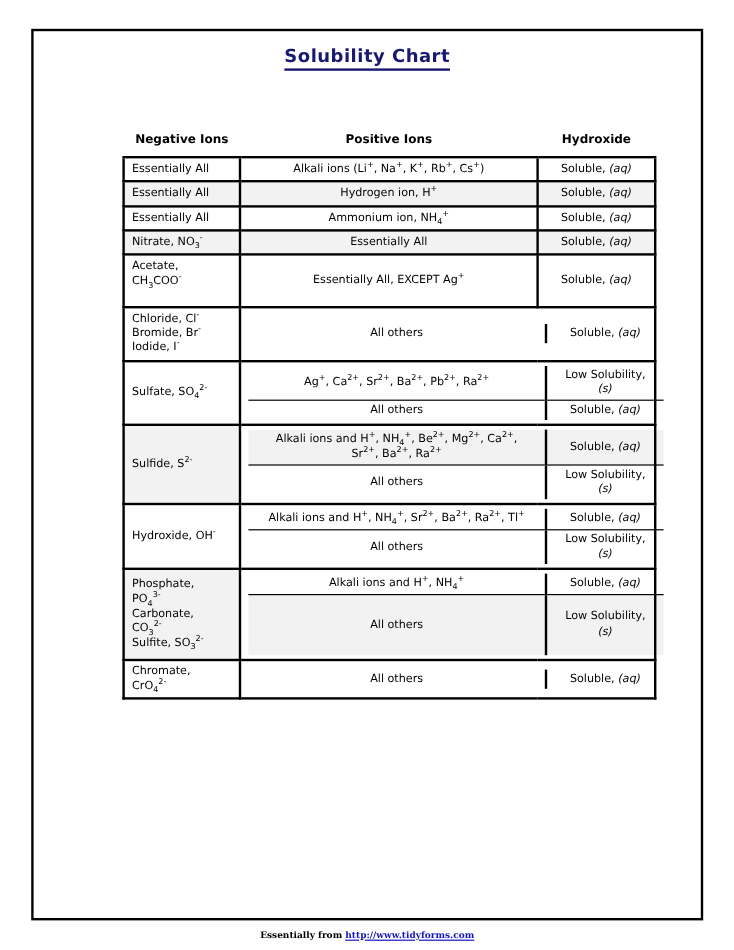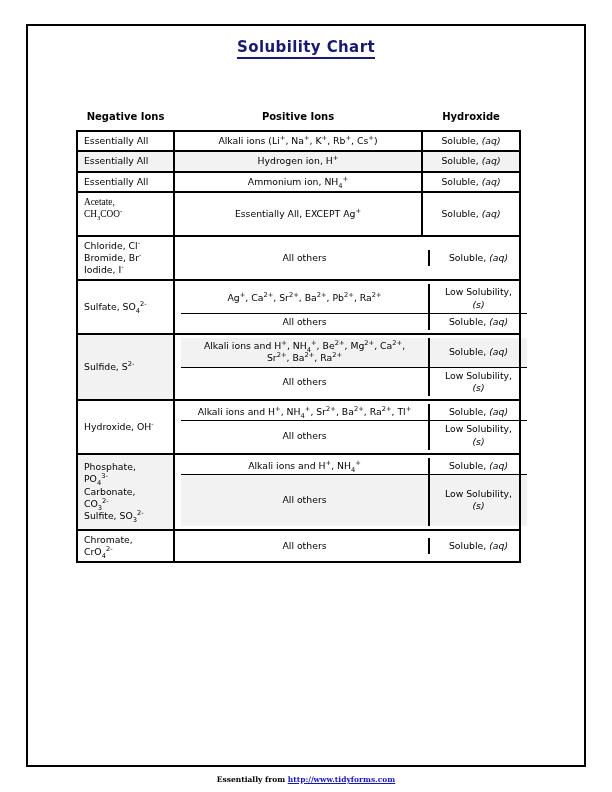--- a/index.html
+++ b/index.html
@@ -34,21 +34,21 @@
     font-weight: bold;
     color: #191970;
     letter-spacing: 0.4px;
   }
   .doc-title span {
     border-bottom: 2px solid #191970;
     padding-bottom: 1px;
   }
   .table-wrap {
     position: absolute;
-    left: 48px;
+    left: 74px;
     top: 76px;
     width: 382px;
   }
   table.solubility {
     border-collapse: collapse;
     width: 443px;
     table-layout: fixed;
     font-size: 9.3px;
   }
   table.solubility col.c-neg { width: 97px; }
@@ -174,23 +174,28 @@
           <td class="pos shaded">Hydrogen ion, H<sup>+</sup></td>
           <td class="sol shaded">Soluble, <span class="ital">(aq)</span></td>
         </tr>
 
         <tr>
           <td class="neg">Essentially All</td>
           <td class="pos">Ammonium ion, NH<sub>4</sub><sup>+</sup></td>
           <td class="sol">Soluble, <span class="ital">(aq)</span></td>
         </tr>
 
-
-        <tr>
-          <td class="neg" style="padding-bottom:14px;font-family:Liberation Serif, serif;">Acetate,<br>CH<sub>3</sub>COO<sup>-</sup></td>
+        <tr>
+          <td class="neg shaded">Nitrate, NO<sub>3</sub><sup>-</sup></td>
+          <td class="pos shaded">Essentially All</td>
+          <td class="sol shaded">Soluble, <span class="ital">(aq)</span></td>
+        </tr>
+
+        <tr>
+          <td class="neg" style="padding-bottom:14px;">Acetate,<br>CH<sub>3</sub>COO<sup>-</sup></td>
           <td class="pos">Essentially All, EXCEPT Ag<sup>+</sup></td>
           <td class="sol">Soluble, <span class="ital">(aq)</span></td>
         </tr>
 
         <tr>
           <td class="neg">Chloride, Cl<sup>-</sup><br>Bromide, Br<sup>-</sup><br>Iodide, I<sup>-</sup></td>
           <td class="nested" colspan="2">
             <table class="sub">
               <colgroup>
                   <col class="s-pos">

